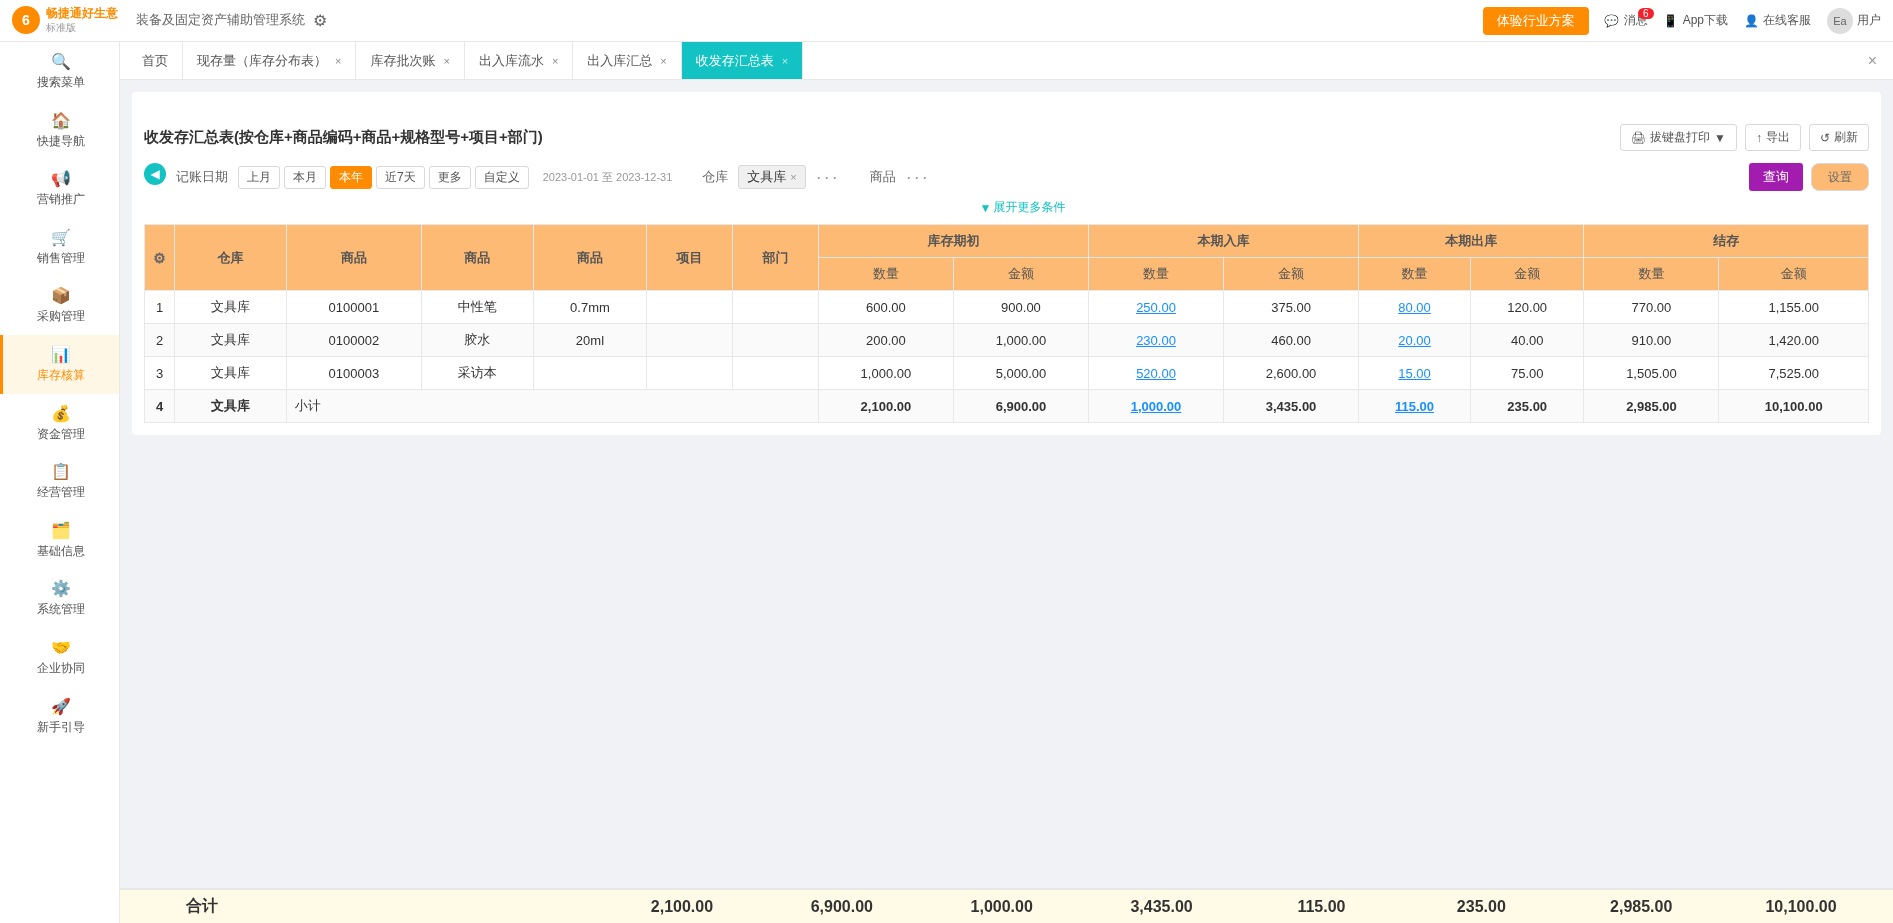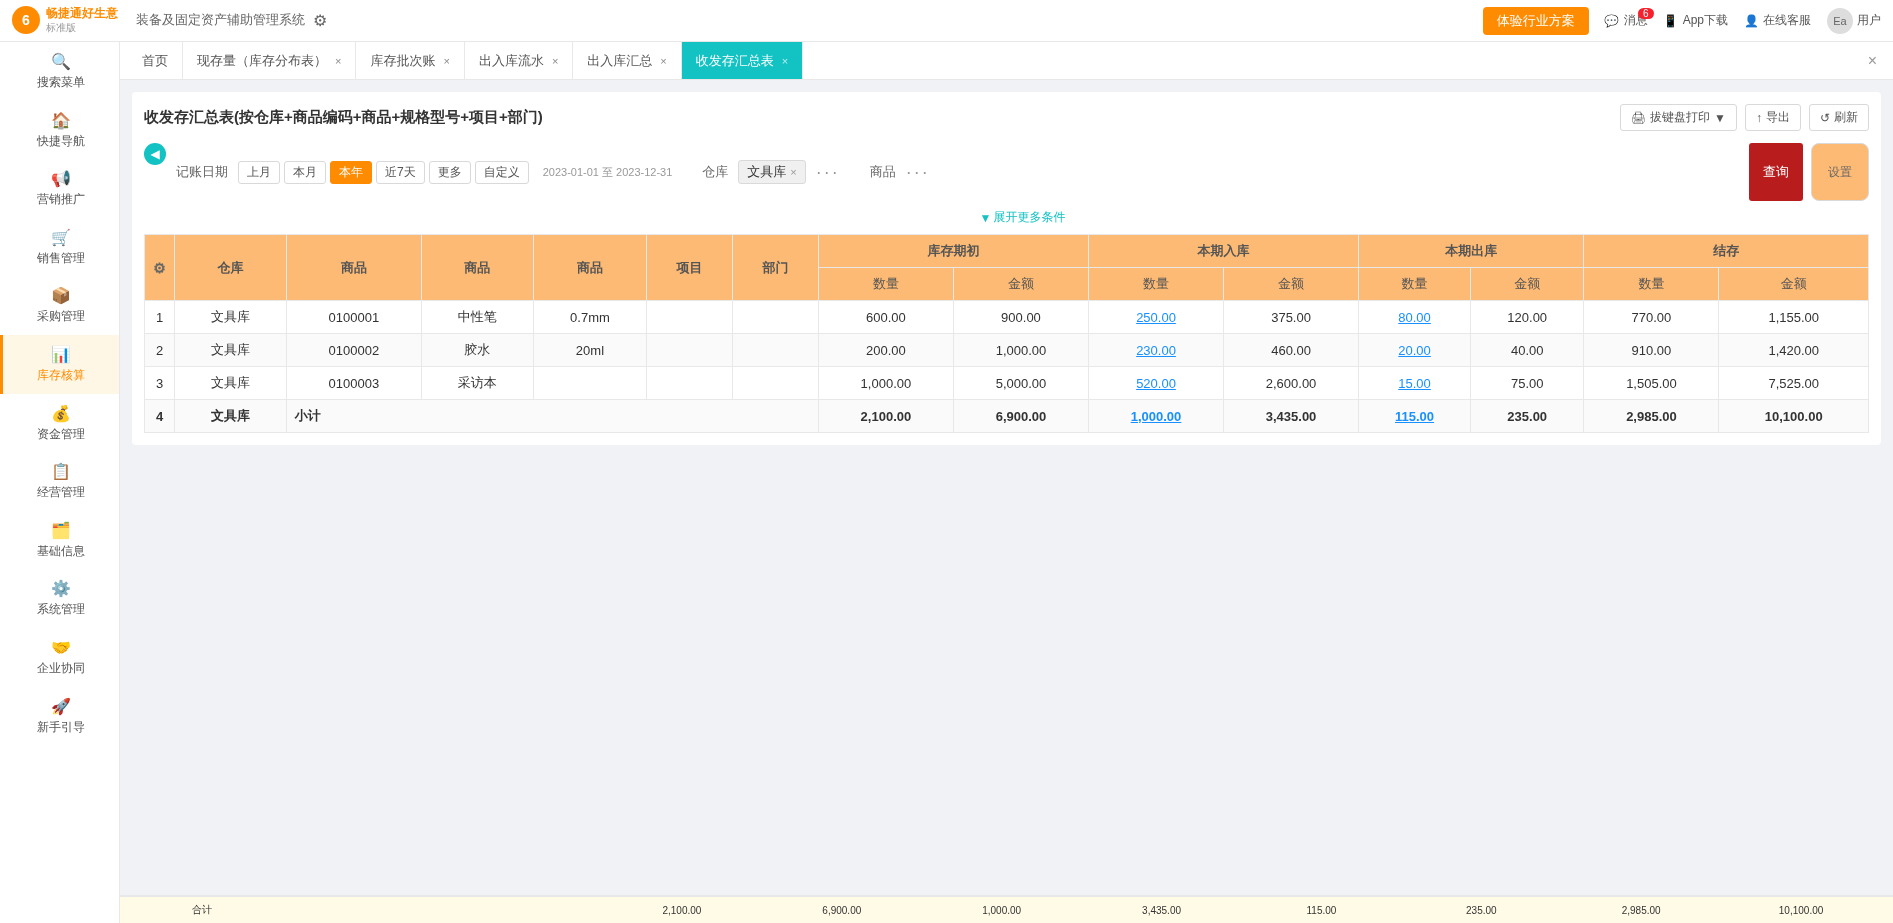--- a/index.html
+++ b/index.html
@@ -42,24 +42,24 @@
     .tab-item.active .tab-close { color: white; }
     .tab-bar-close { margin-left: auto; font-size: 16px; color: #999; cursor: pointer; padding: 0 8px; }
 
     
     .page-container { flex: 1; overflow-y: auto; padding: 12px; }
 
     
     .card { background: #fff; border-radius: 4px; padding: 12px; margin-bottom: 12px; }
 
     
-    .page-title { font-size: 15px; font-weight: bold; color: #333; margin-bottom: 12px; display: flex; align-items: center; justify-content: space-between; }
+    .page-title { font-size: 15px; font-weight: bold; color: #333; margin-bottom: 12px; display: flex; align-items: center; justify-content: space-between; margin-top: 20px; }
     .page-title-actions { display: flex; align-items: center; gap: 8px; }
     .btn-outline { border: 1px solid #d9d9d9; background: white; padding: 4px 10px; border-radius: 3px; cursor: pointer; font-size: 12px; color: #555; display: flex; align-items: center; gap: 4px; }
-    .btn-orange { background: #b91c1c; color: white; border: none; padding: 20px 14px; border-radius: 3px; cursor: pointer; font-size: 13px; }
+    .btn-orange { background: #a21caf; color: white; border: none; padding: 5px 14px; border-radius: 3px; cursor: pointer; font-size: 13px; }
     .btn-link-sm { font-size: 12px; color: #666; border: 1px solid #d9d9d9; background: #fdba74; padding: 4px 16px; border-radius: 8px; cursor: pointer; }
     .filter-label { color: #666; font-size: 13px; }
     .date-btns { display: flex; gap: 4px; align-items: center; }
     .date-btn { padding: 2px 8px; border: 1px solid #d9d9d9; background: white; border-radius: 3px; cursor: pointer; font-size: 12px; color: #555; }
     .date-btn.active { background: #ff8c00; color: white; border-color: #ff8c00; }
     .date-range { font-size: 11px; color: #999; margin-left: 4px; }
     .warehouse-tag { display: flex; align-items: center; gap: 4px; background: #f0f0f0; border: 1px solid #d9d9d9; border-radius: 3px; padding: 2px 8px; font-size: 13px; }
     .tag-close { cursor: pointer; color: #999; font-size: 11px; }
     .expand-btn { color: #13c2c2; cursor: pointer; font-size: 12px; display: flex; align-items: center; gap: 2px; }
     .filter-dots { color: #999; cursor: pointer; font-size: 18px; letter-spacing: 2px; line-height: 1; }
@@ -333,38 +333,38 @@
                 <td><span class="num-link">520.00</span></td>
                 <td>2,600.00</td>
                 <td><span class="num-link">15.00</span></td>
                 <td>75.00</td>
                 <td>1,505.00</td>
                 <td>7,525.00</td>
               </tr>
               <tr class="bold-row">
                 <td style="font-weight:bold;">4</td>
                 <td style="font-weight:bold;">文具库</td>
-                <td colspan="5" style="font-weight:bold; text-align:left;">小计</td>
+                <td colspan="5" style="font-weight:normal; text-align:left;">小计</td>
                 <td style="font-weight:bold;">2,100.00</td>
                 <td style="font-weight:bold;">6,900.00</td>
                 <td style="font-weight:bold;"><span class="num-link">1,000.00</span></td>
                 <td style="font-weight:bold;">3,435.00</td>
                 <td style="font-weight:bold;"><span class="num-link">115.00</span></td>
                 <td style="font-weight:bold;">235.00</td>
                 <td style="font-weight:bold;">2,985.00</td>
                 <td style="font-weight:bold;">10,100.00</td>
               </tr>
             </tbody>
           </table>
         </div>
       </div>
     </div>
 
     <div style="background:#fffbe6; border-top:2px solid #e8e8e8; padding:6px 12px; display:flex; align-items:center;">
-      <table style="width:100%; border-collapse:collapse; font-size:10px; font-weight:normal;">
+      <table style="width:100%; border-collapse:collapse; font-size:16px; font-weight:bold;">
         <tbody>
             <tr>
           <td style="width:30px; border:none;"></td>
           <td style="text-align:center; border:none; width:80px;">合计</td>
           <td style="border:none; width:80px;"></td>
           <td style="border:none; width:80px;"></td>
           <td style="border:none; width:80px;"></td>
           <td style="border:none; width:60px;"></td>
           <td style="border:none; width:60px;"></td>
           <td style="text-align:center; border:none; min-width:80px;">2,100.00</td>

